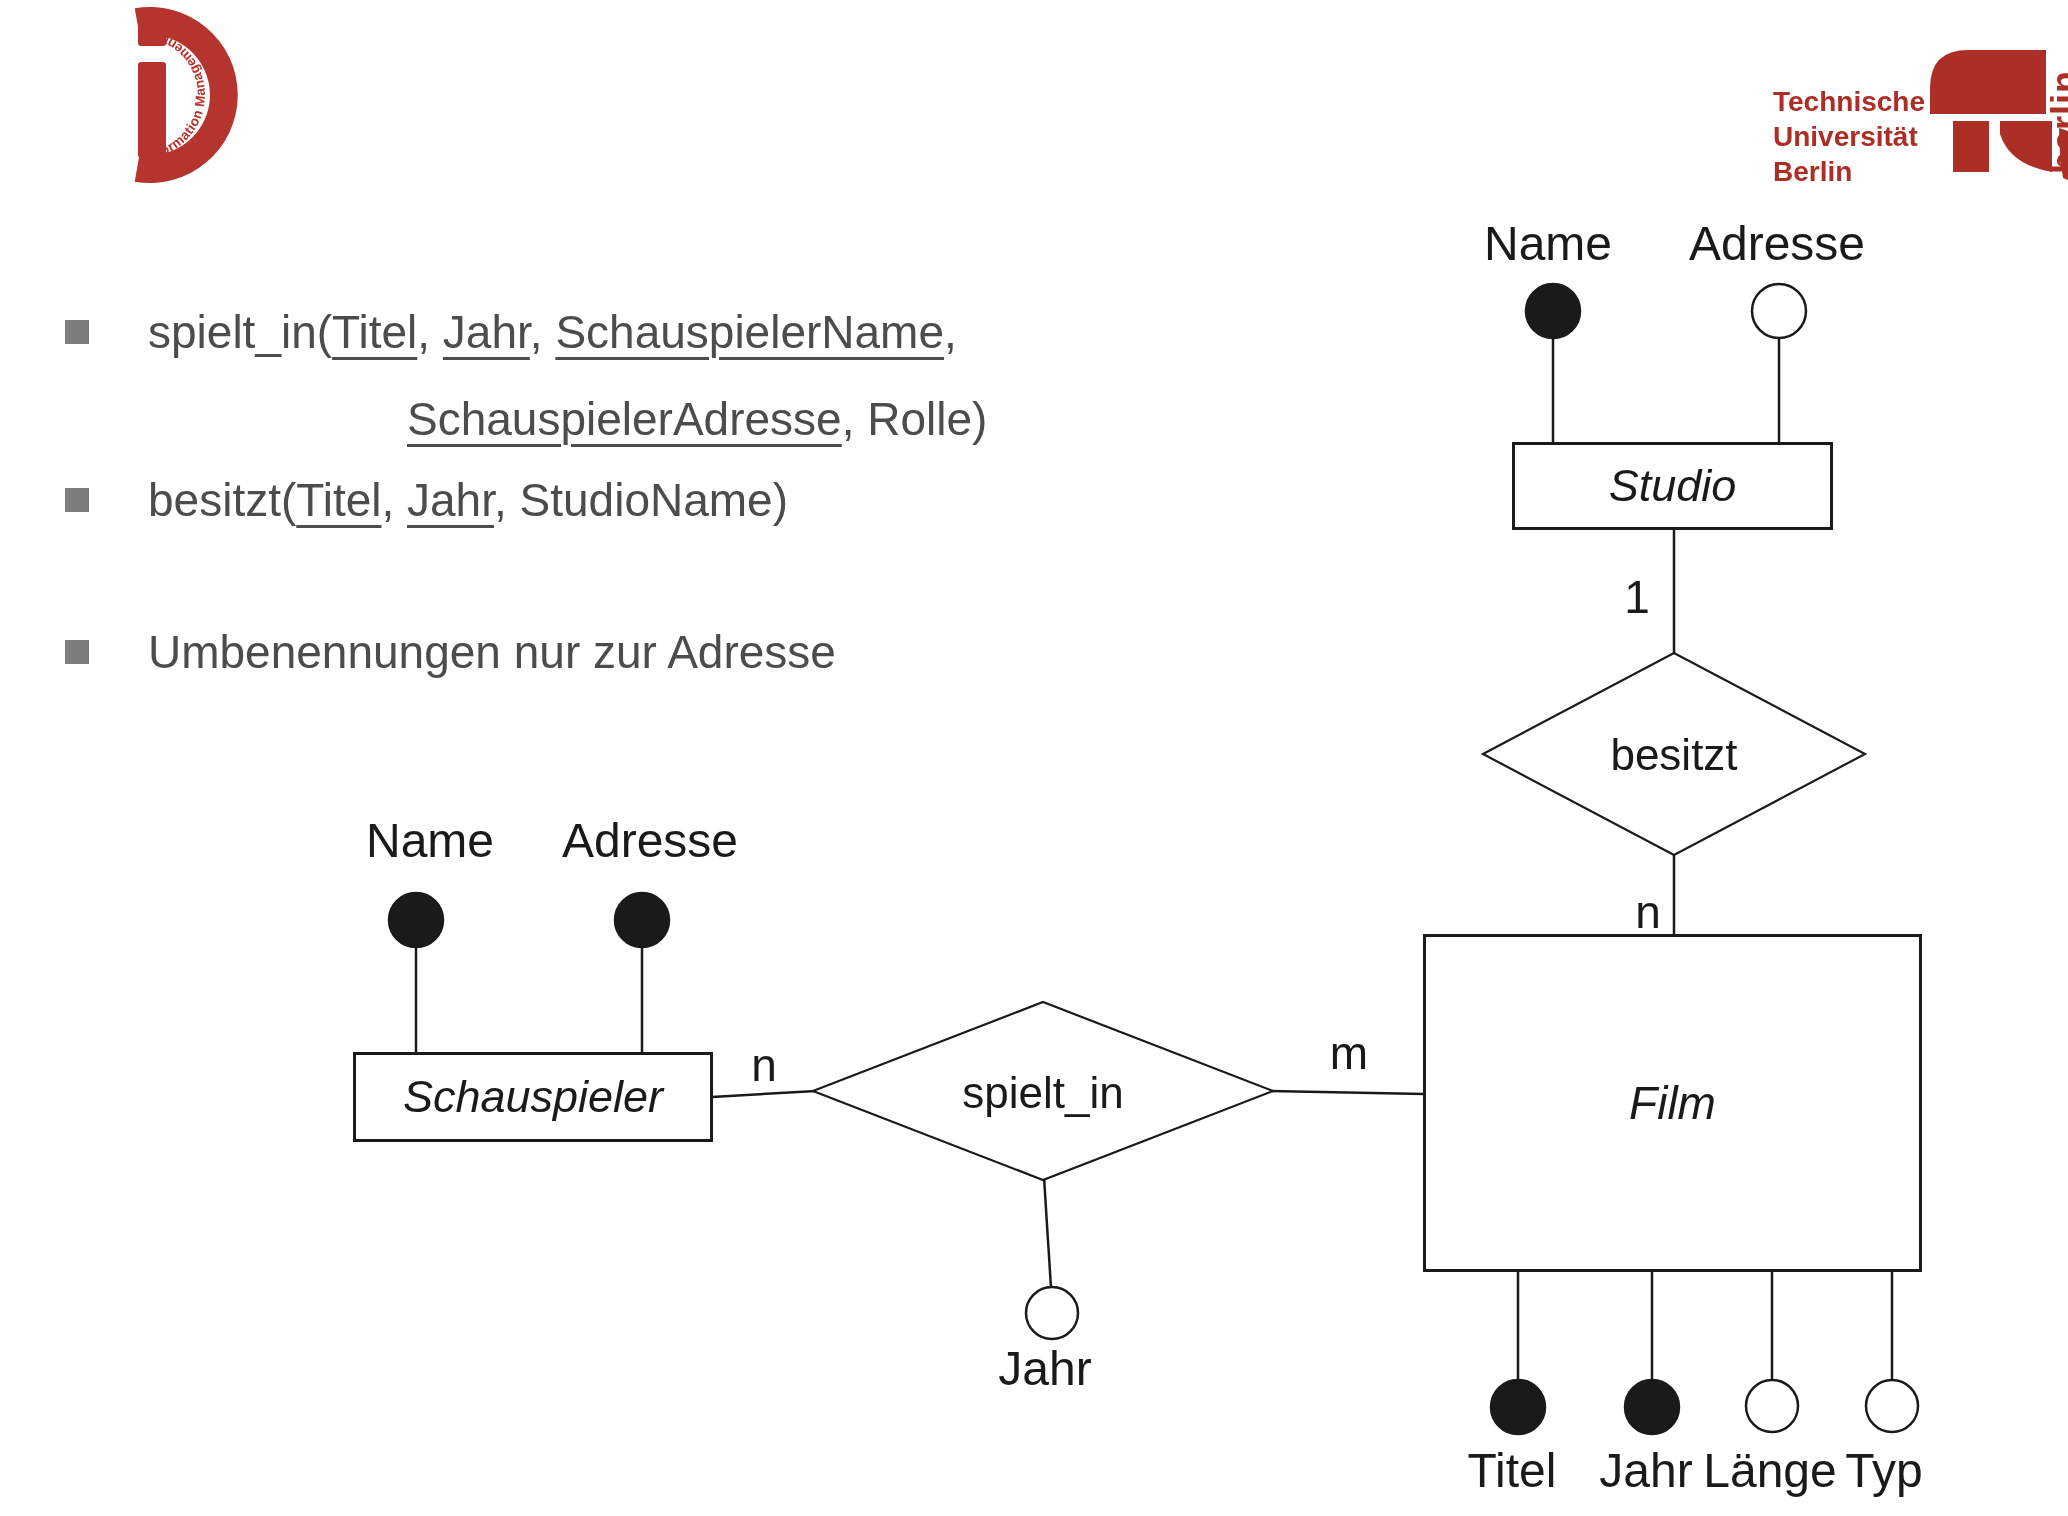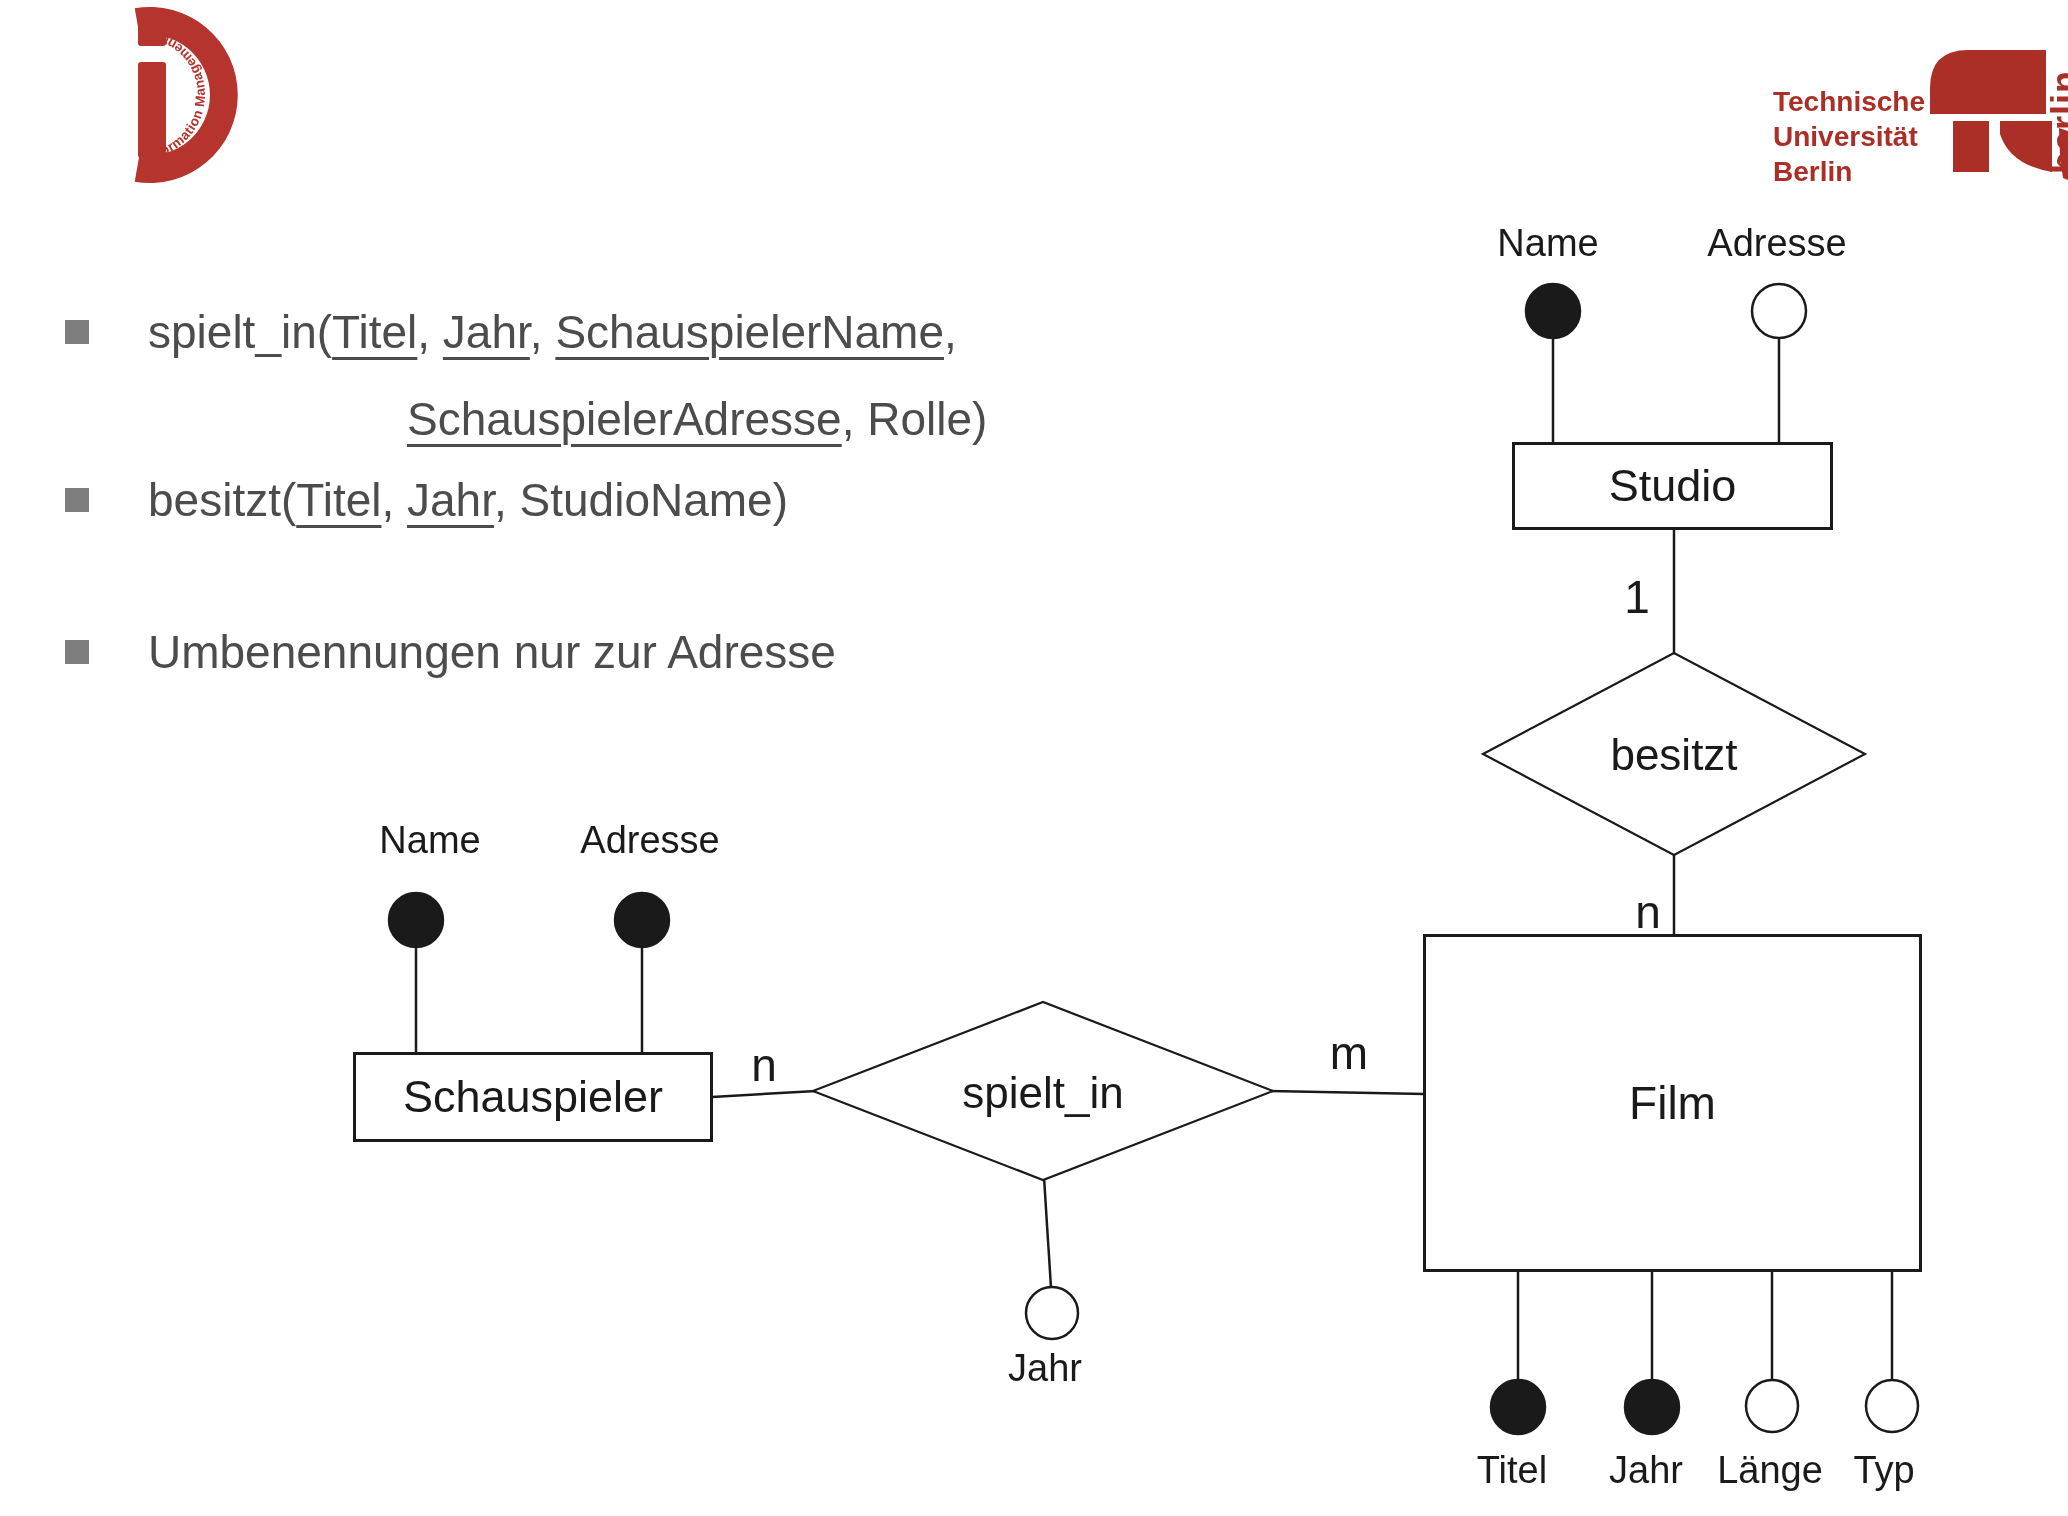--- a/index.html
+++ b/index.html
@@ -37,25 +37,25 @@
   .bullet-line .useg {
     text-decoration:underline;
     text-decoration-thickness:3px;
     text-underline-offset:9px;
   }
   
   svg.layer { position:absolute; left:0; top:0; }
   .entity {
     position:absolute; background:#ffffff; border:3px solid #1a1a1a;
     box-sizing:border-box; display:flex; align-items:center; justify-content:center;
-    font-size:45px; color:#1a1a1a;
+    font-size:45px; color:#1a1a1a;font-style:italic;
   }
   .dlabel {
     position:absolute; transform:translate(-50%,-50%);
-    font-size:38px; color:#1a1a1a; white-space:nowrap;
+    font-size:48px; color:#1a1a1a; white-space:nowrap;
   }
   .rlabel {
     position:absolute; transform:translate(-50%,-50%);
     font-size:44px; color:#1a1a1a; white-space:nowrap;
   }
   .card {
     position:absolute; transform:translate(-50%,-50%);
     font-size:46px; color:#1a1a1a;
   }
 </style>

